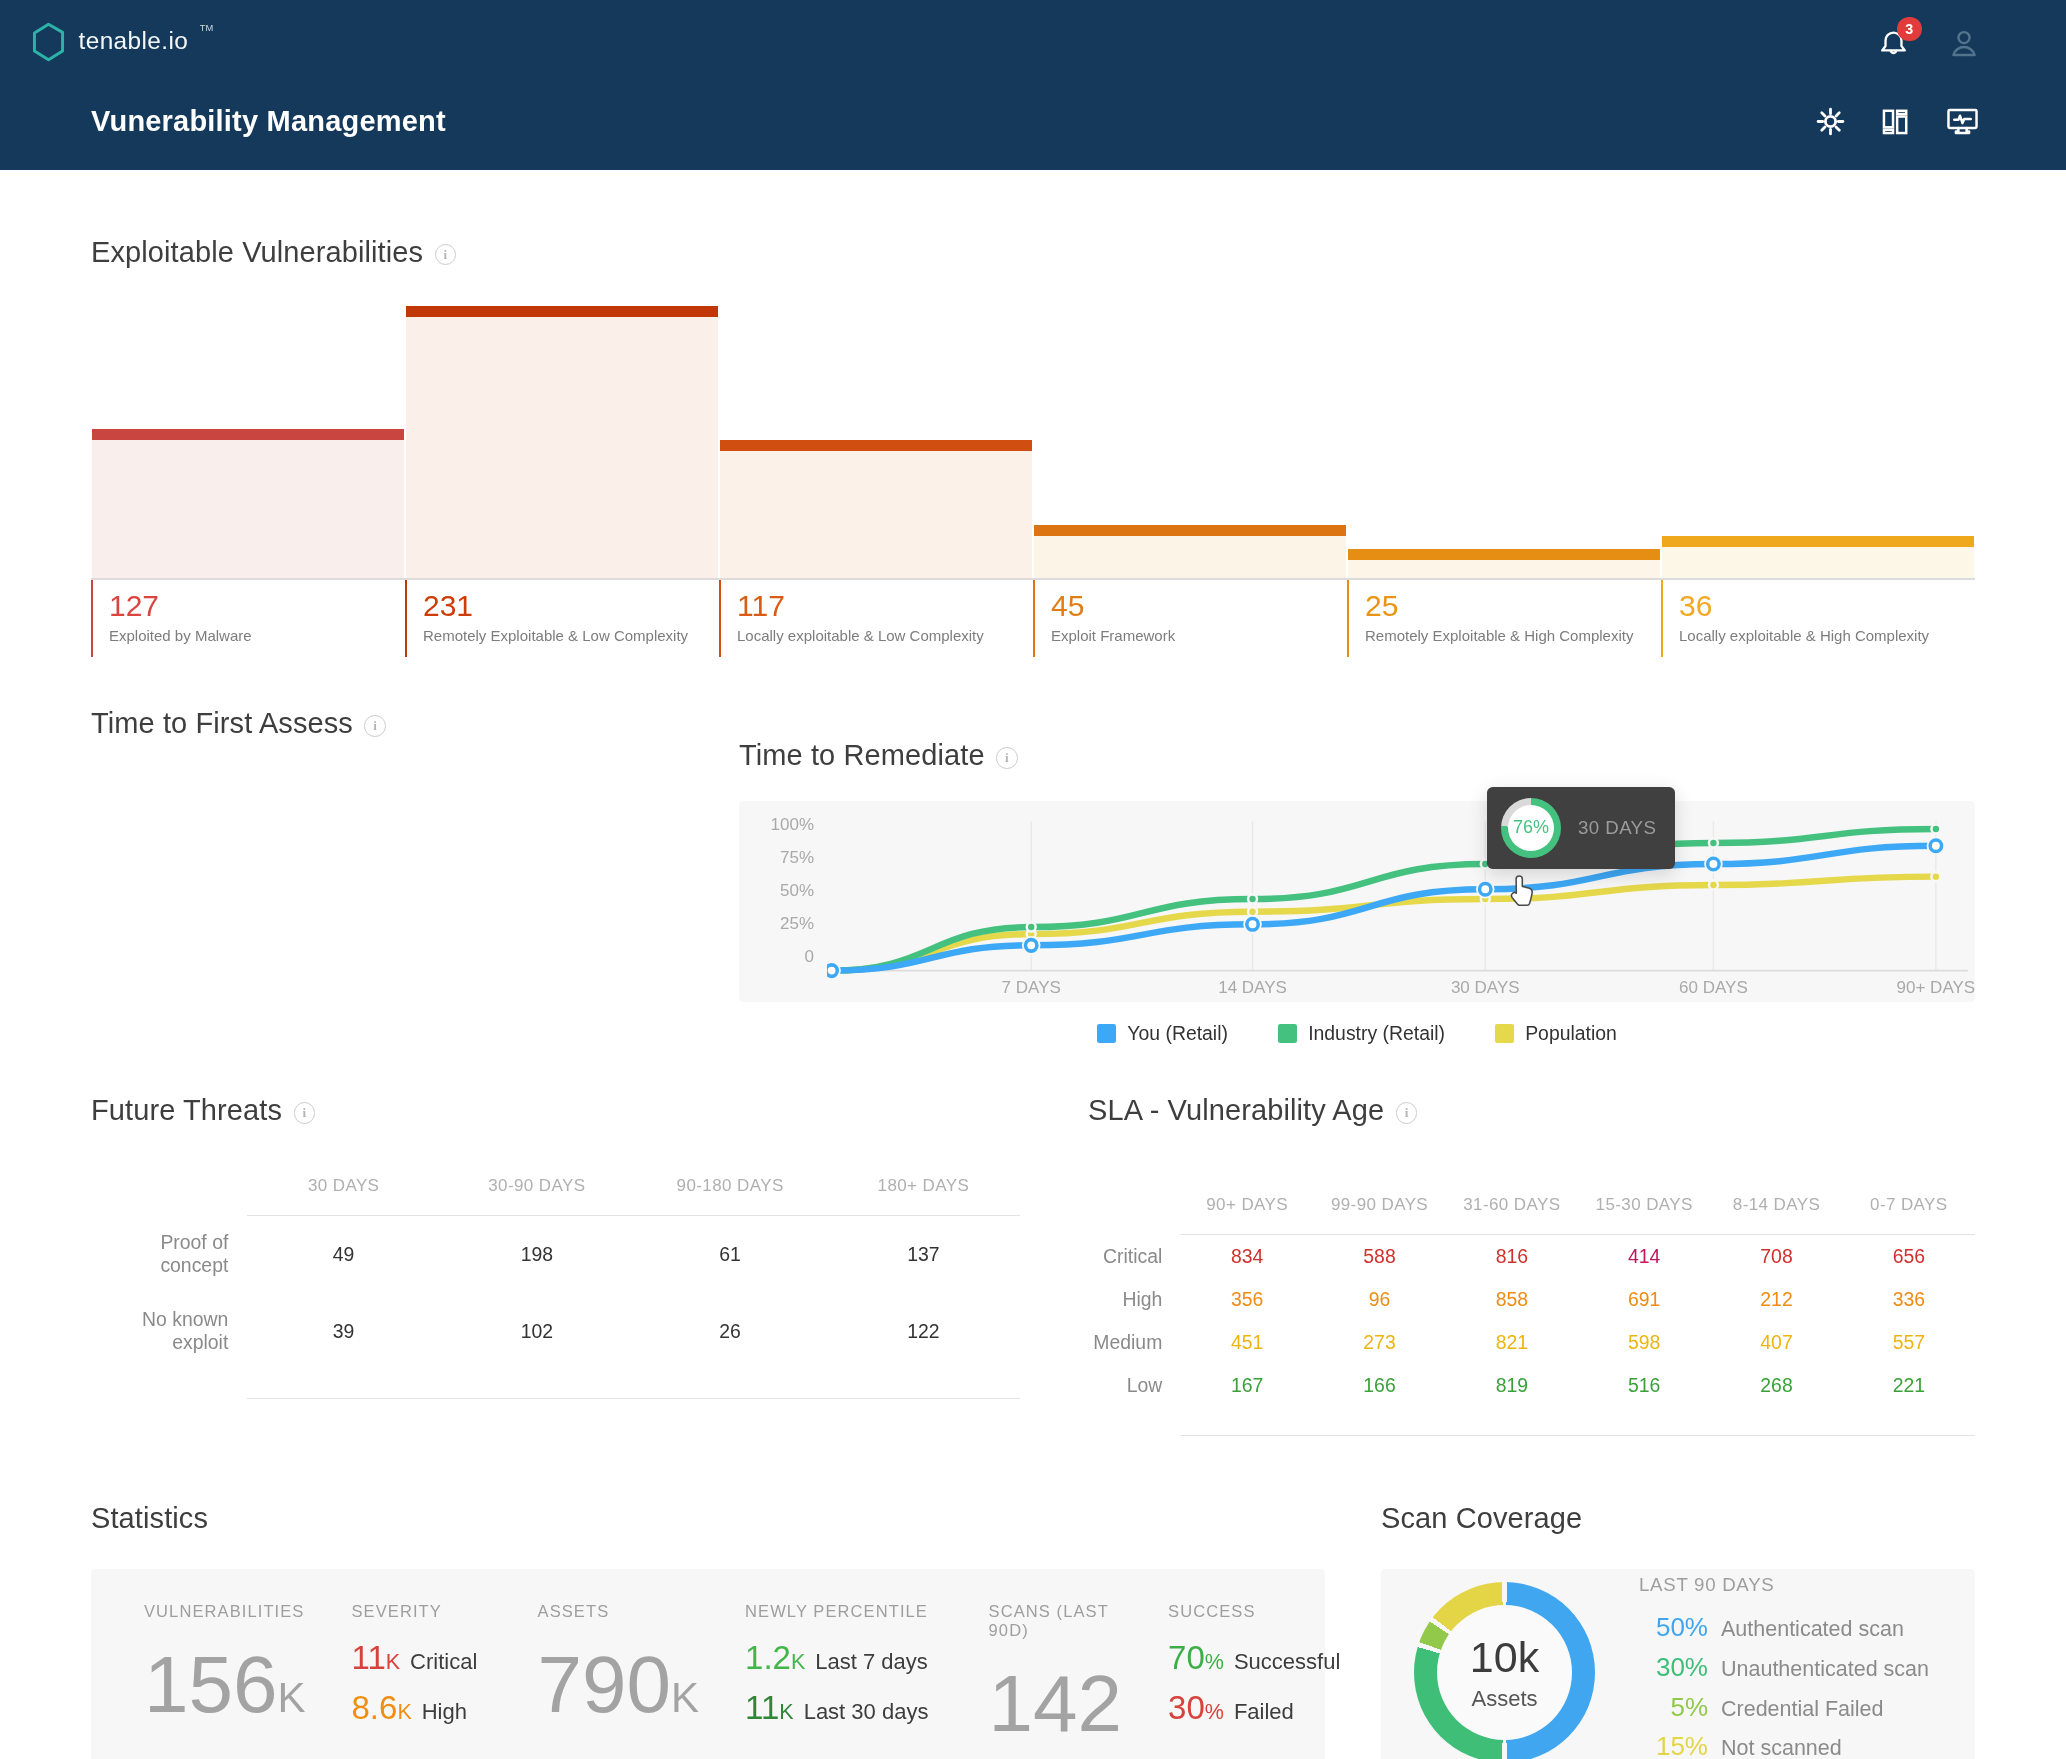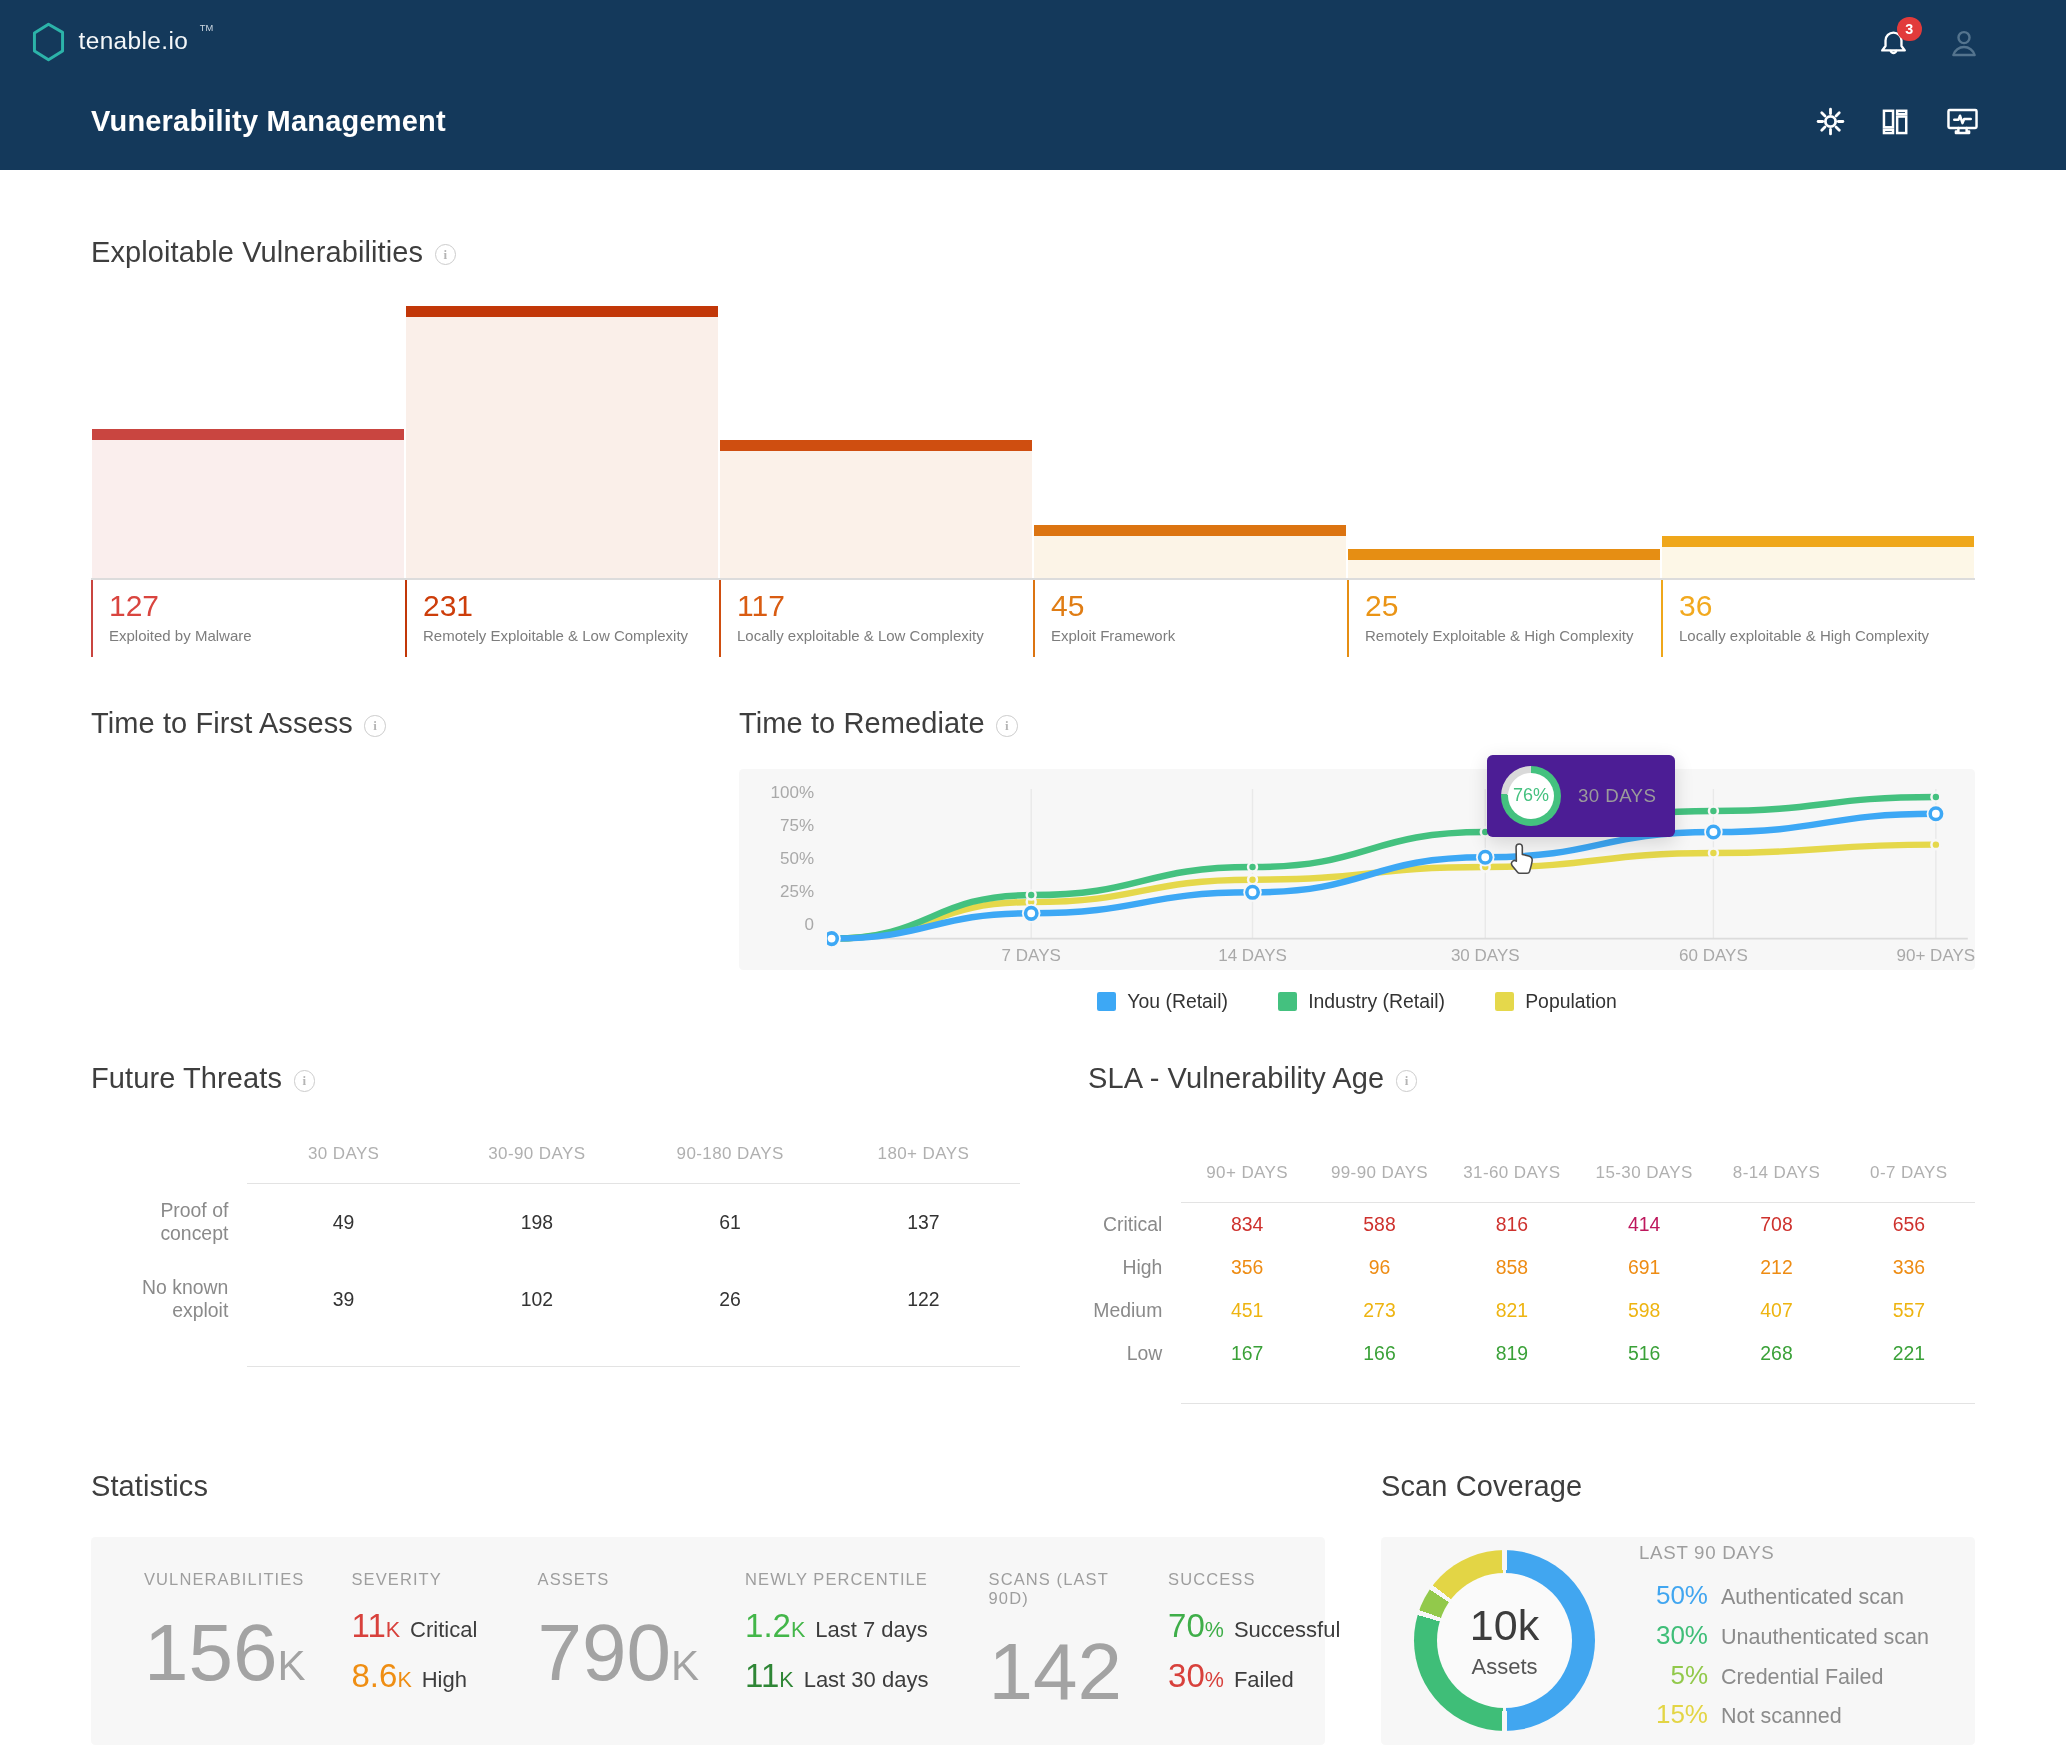--- a/index.html
+++ b/index.html
@@ -36,39 +36,39 @@
   .exp-bar-zone { flex:1; display:flex; align-items:flex-end; padding:0 1.4px; height:100%; }
   .exp-bar { width:100%; }
   .exp-baseline { height:2.2px; background:#dcdcdc; }
   .exp-labels { display:flex; }
   .exp-label-cell { flex:1; border-left:2.2px solid; padding:10px 0 0 16px; height:77px; }
   .exp-num { font-size:30px; font-weight:400; line-height:1.05; }
   .exp-cat { font-size:15px; color:#7d7d7d; margin-top:5.7px; }
   
   .row2 { display:flex; margin-top:50px; gap:60px; }
   .tta-col { width:588px; flex:none; }
-  .ttr-col { flex:1; min-width:0; }
+  .ttr-col { flex:1; min-width:0;margin-top:32px; }
   .card { background:#f7f7f7; border-radius:4.3px; }
   .tta-card { margin-top:29px; height:201px; display:flex; align-items:stretch; position:relative; }
   .tta-half { flex:1; display:flex; flex-direction:column; align-items:center; justify-content:center; }
   .stat-label { color:#9e9e9e; font-size:16.5px; letter-spacing:1.1px; }
   .tta-value { margin-top:10px; color:#a8a8a8; }
   .tta-num { font-size:85px; font-weight:400; line-height:1; }
   .unit-days { font-size:36px; margin-left:8.6px; }
   .unit-pct { font-size:37px; display:inline-block; transform:translateY(-32px); }
   .vdiv { width:0.7px; background:#dddddd; margin:20px 0; }
   
   .ttr-card { margin-top:29px; height:201px; position:relative; }
   .ttr-yaxis { position:absolute; left:0; top:14.3px; width:75px; height:152px; display:flex; flex-direction:column; justify-content:space-between; }
   .ttr-yaxis div { text-align:right; color:#a9a9a9; font-size:17px; }
   .ttr-plot { position:absolute; left:88px; right:7.2px; top:20px; height:169px; }
   .ttr-plot svg { width:100%; height:100%; display:block; }
   .ttr-xlabels { position:absolute; left:88px; right:7.2px; bottom:4.3px; height:20px; }
   .ttr-xlabel { position:absolute; transform:translateX(-50%); color:#a9a9a9; font-size:17px; white-space:nowrap; }
-  .ttr-tooltip { position:absolute; left:60.5%; top:-14.3px; width:188px; height:82px; background:#4c1d95; border-radius:5.7px;
+  .ttr-tooltip { position:absolute; left:60.5%; top:-14.3px; width:188px; height:82px; background:#404040; border-radius:5.7px;
                  box-shadow:0 5.7px 18.7px rgba(0,0,0,.14); display:flex; align-items:center; gap:17px; padding:0 14.3px; z-index:5; }
   .tip-ring { width:60px; height:60px; border-radius:50%; flex:none; display:flex; align-items:center; justify-content:center; }
   .tip-ring-inner { width:46px; height:46px; border-radius:50%; background:#ffffff; display:flex; align-items:center; justify-content:center;
                     color:#44c17f; font-size:18px; font-weight:400; }
   .tip-label { color:#9b9b9b; font-size:18.7px; letter-spacing:0.4px; white-space:nowrap; }
   .cursor-hand { position:absolute; left:62.3%; top:73px; z-index:6; }
   .ttr-legend { display:flex; justify-content:center; gap:50px; margin-top:20px; }
   .legend-item { display:flex; align-items:center; gap:11.5px; cursor:pointer; }
   .legend-swatch { width:18.7px; height:18.7px; border-radius:2.2px; }
   .legend-text { font-size:19.4px; color:#333333; }

